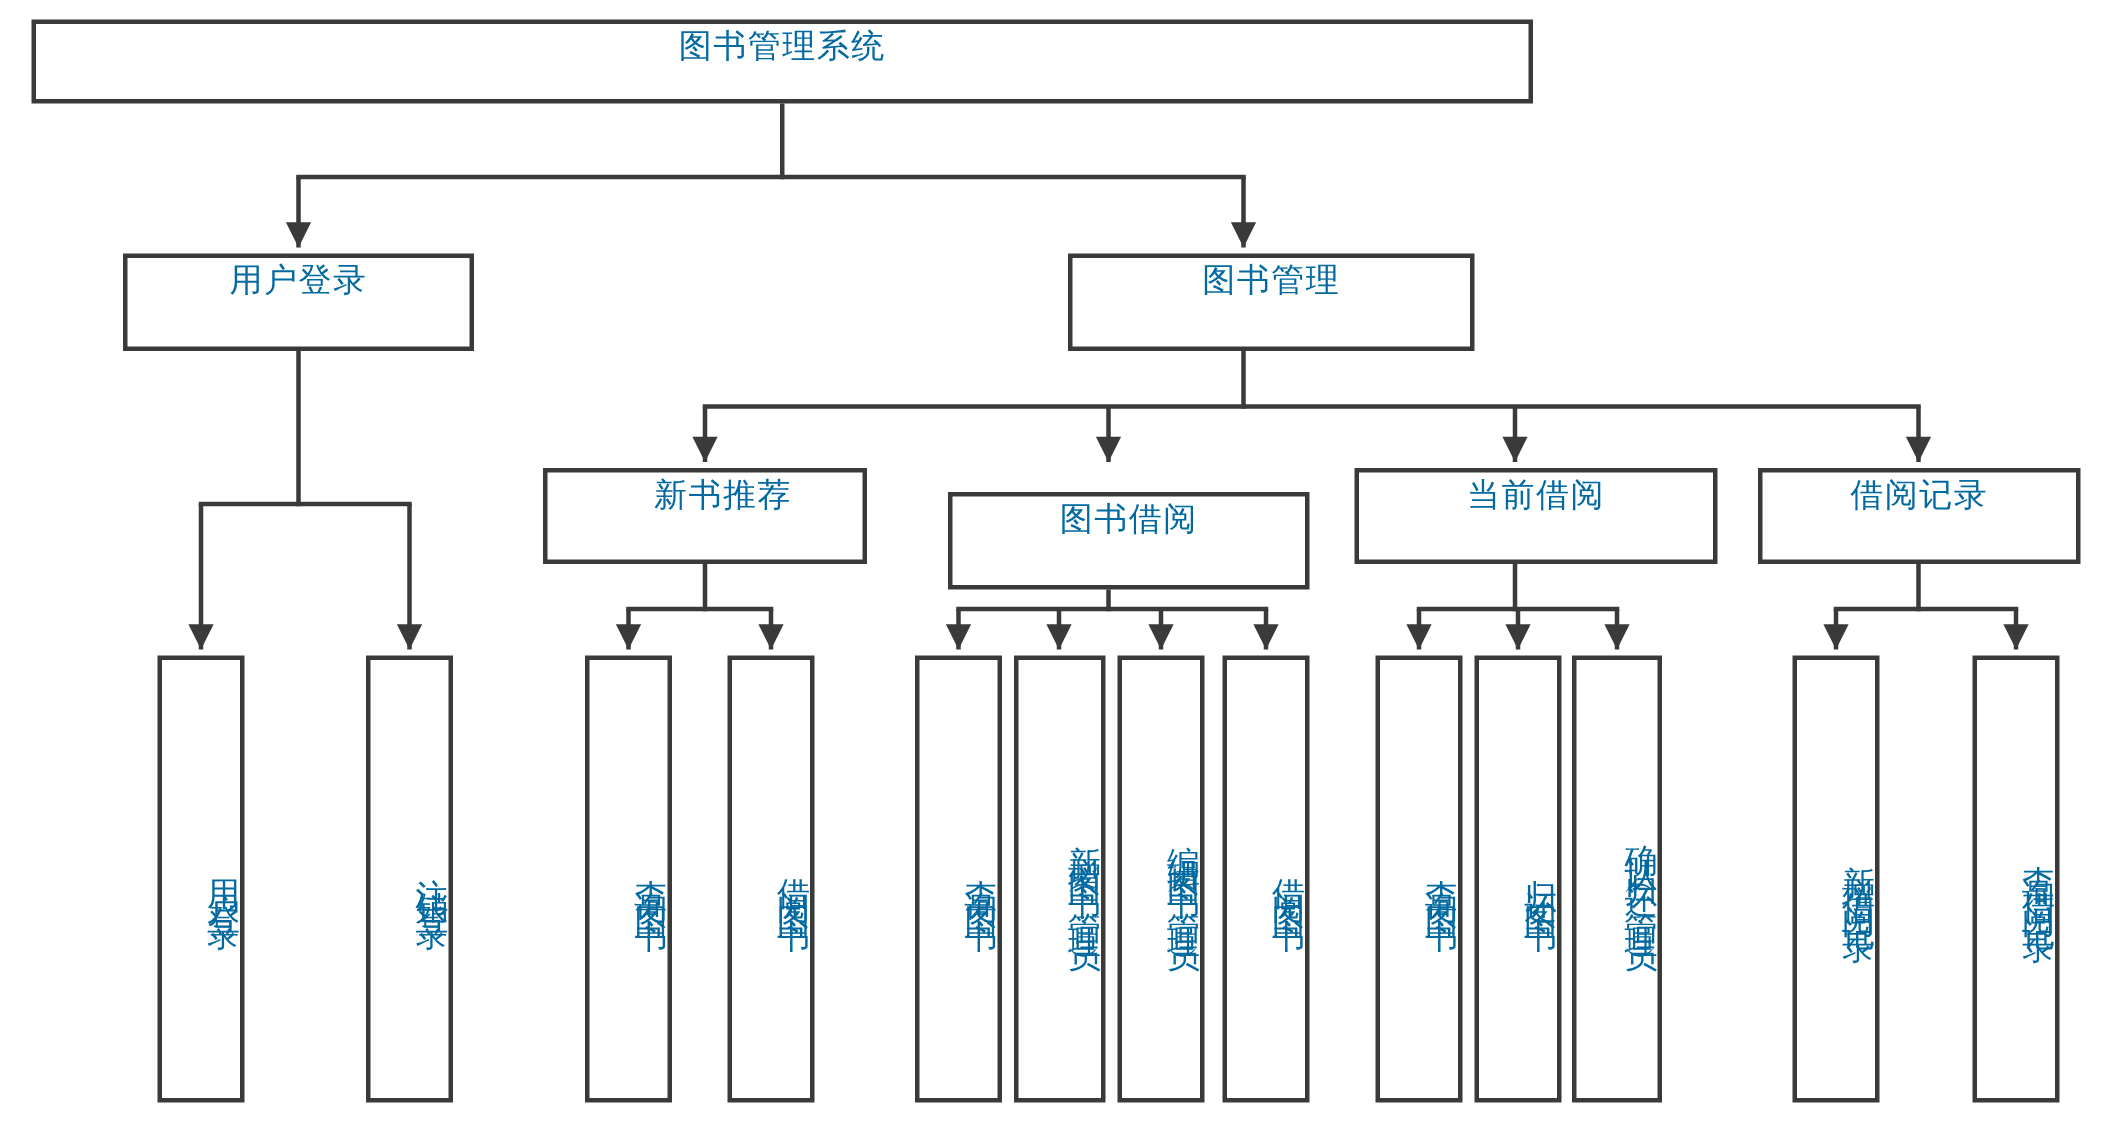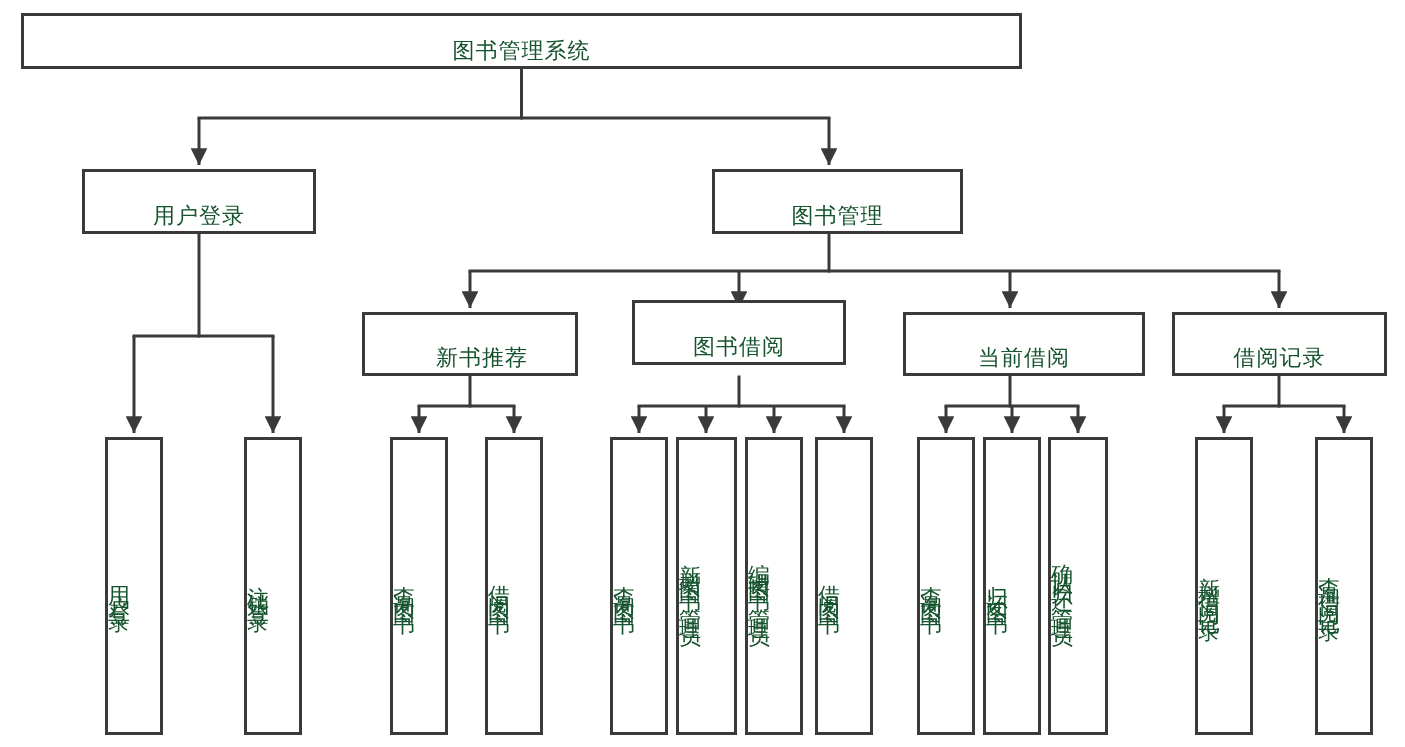--- a/index.html
+++ b/index.html
@@ -21,45 +21,45 @@
     left: 0; top: 0;
     width: 1405px; height: 747px;
     pointer-events: none;
   }
   .node {
     position: absolute;
     box-sizing: border-box;
     border: 3px solid #3a3a3a;
     background: #ffffff;
     display: flex;
-    align-items: flex-end;
+    align-items: flex-start;
     justify-content: center;
     font-size: 22px;
     letter-spacing: 1px;
-    color: #14532d;
+    color: #0369a1;
     z-index: 2;
   }
   .node.leaf {
     writing-mode: vertical-rl;
     text-orientation: mixed;
     letter-spacing: 9px;
     font-size: 22px;
     line-height: 1;
   }
   .node.leaf .lbl {
     display: block;
   }
   
   .n-root            { left: 21px;   top: 13px;  width: 1001px; height: 56px; }
   
   .n-user-login      { left: 82px;   top: 169px; width: 234px;  height: 65px; }
-  .n-book-mgmt       { left: 712px;  top: 169px; width: 251px;  height: 65px; }
+  .n-book-mgmt       { left: 712px;  top: 169px; width: 271px;  height: 65px; }
   
   .n-new-book        { left: 362px;  top: 312px; width: 216px;  height: 64px; padding-left: 24px; }
-  .n-book-borrow     { left: 632px;  top: 300px; width: 214px;  height: 65px; }
+  .n-book-borrow     { left: 632px;  top: 328px; width: 241px;  height: 65px; }
   .n-current-borrow  { left: 903px;  top: 312px; width: 242px;  height: 64px; }
   .n-borrow-records  { left: 1172px; top: 312px; width: 215px;  height: 64px; }
   
   .leaf { top: 437px; width: 58px; height: 298px; }
   .l-1  { left: 105px; }
   .l-2  { left: 244px; }
   .l-3  { left: 390px; }
   .l-4  { left: 485px; }
   .l-5  { left: 610px; }
   .l-6  { left: 676px; width: 61px; }

